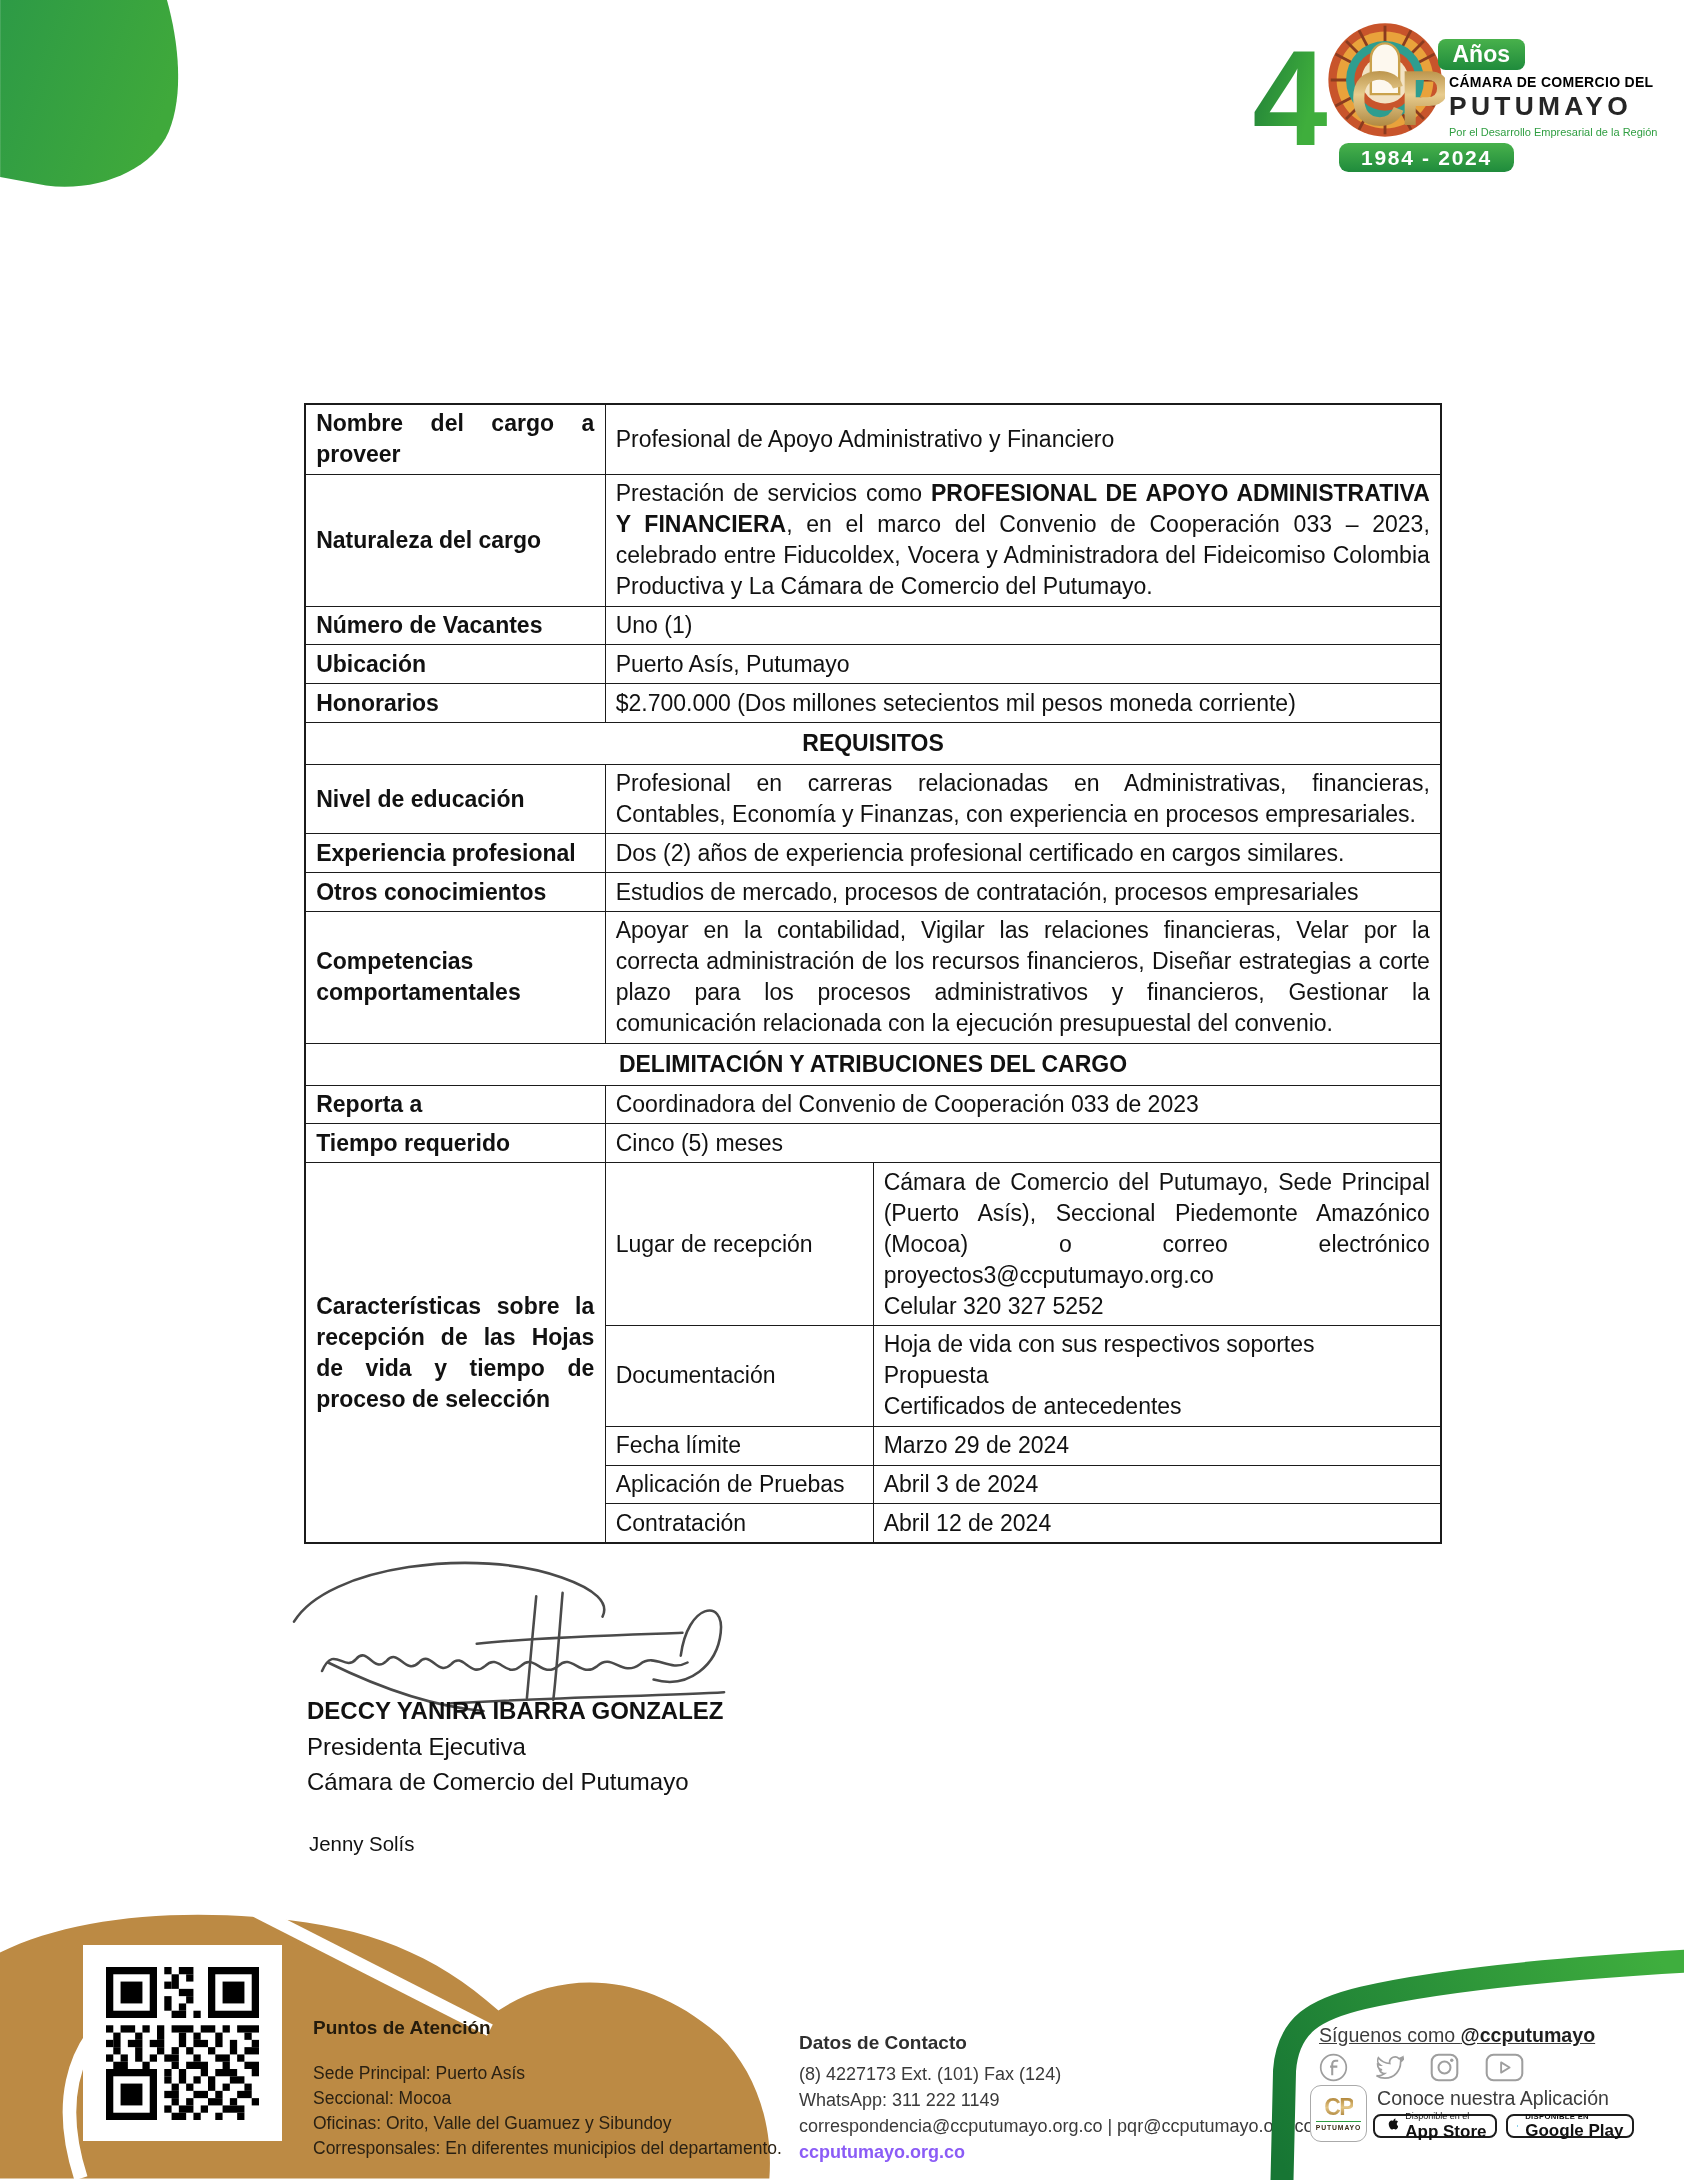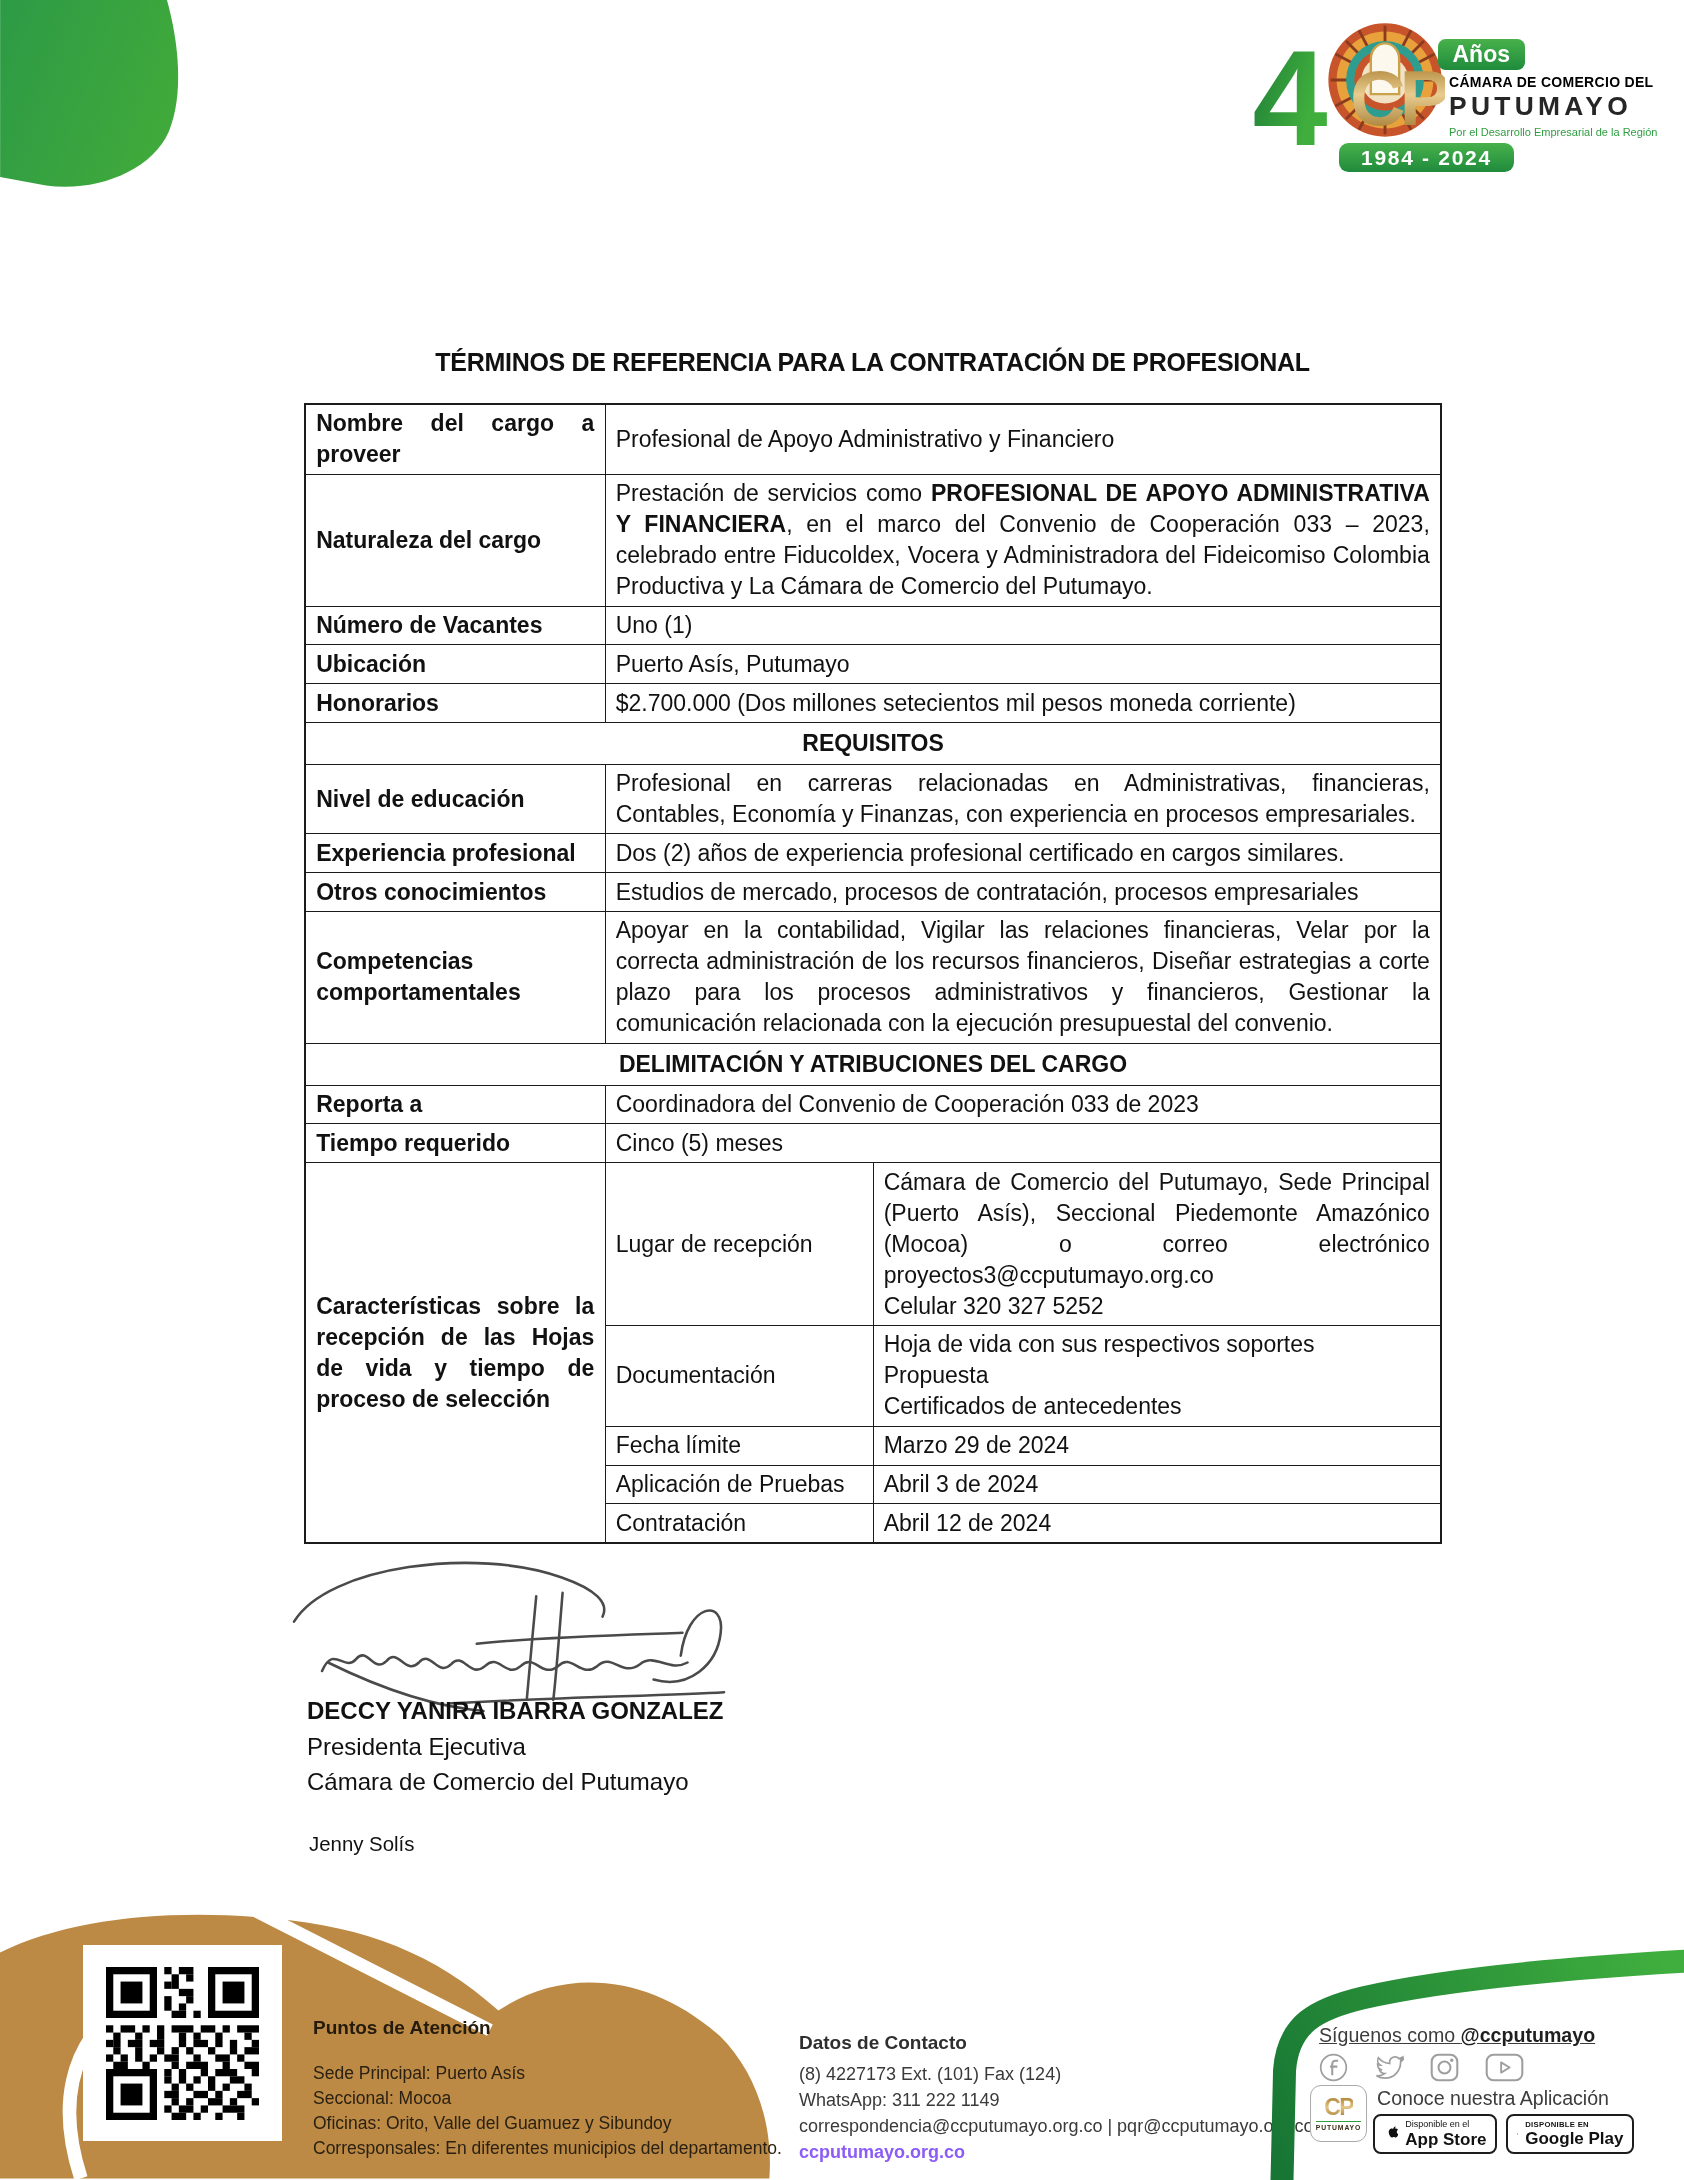--- a/index.html
+++ b/index.html
@@ -82,21 +82,21 @@
   .social-row{left:1319px;top:2053px;display:flex;gap:25.6px;align-items:center;}
   .cp-app{
     left:1310px;top:2085px;width:55px;height:55px;border:1.7px solid #aaa;border-radius:11px;background:#fff;
     display:flex;flex-direction:column;align-items:center;justify-content:center;
   }
   .cp-app-cp{font-size:23px;font-weight:800;letter-spacing:-1.7px;line-height:1;
     background:linear-gradient(180deg,#a87c2e,#e3c482 50%,#9c7228);-webkit-background-clip:text;background-clip:text;color:transparent;}
   .cp-app-name{font-size:6.8px;font-weight:bold;color:#3a2c17;letter-spacing:0.9px;margin-top:2.6px;border-top:0.9px solid #2f9e41;padding-top:1.7px;}
   .conoce{left:1377px;top:2087px;font-size:19.6px;color:#3c3c3c;white-space:nowrap;}
   .store-badge{
-    top:2114px;height:40px;border:2.6px solid #1c1c1c;border-radius:7.7px;background:#fff;
+    top:2114px;height:24px;border:2.6px solid #1c1c1c;border-radius:7.7px;background:#fff;
     display:flex;align-items:center;gap:6.8px;padding:0 8.5px;box-sizing:border-box;
   }
   .badge-as{left:1373px;width:124px;}
   .badge-gp{left:1506px;width:128px;}
   .badge-txt{display:flex;flex-direction:column;justify-content:center;line-height:1;}
   .badge-top{font-size:9px;color:#111;}
   .badge-top.caps{font-size:7.7px;font-weight:bold;letter-spacing:0.3px;}
   .badge-main{font-size:17px;font-weight:bold;color:#111;margin-top:1.7px;white-space:nowrap;}
 </style>
 </head>
@@ -137,21 +137,20 @@
     <div class="logo-cp">CP</div>
     <div class="badge-green logo-anos">Años</div>
     <div class="logo-org">
       <div class="logo-org-l1">CÁMARA DE COMERCIO DEL</div>
       <div class="logo-org-l2">PUTUMAYO</div>
       <div class="logo-tag">Por el Desarrollo Empresarial de la Región</div>
     </div>
     <div class="badge-green logo-years">1984 - 2024</div>
   </div>
 
-  <div class="abs doc-title">TÉRMINOS DE REFERENCIA PARA LA CONTRATACIÓN DE PROFESIONAL</div>
 
   <div class="abs tbl-wrap">
     <table class="doc">
       <colgroup>
           <col style="width:300px">
           <col style="width:268px">
           <col>
         </colgroup>
       <tbody>
           <tr>

